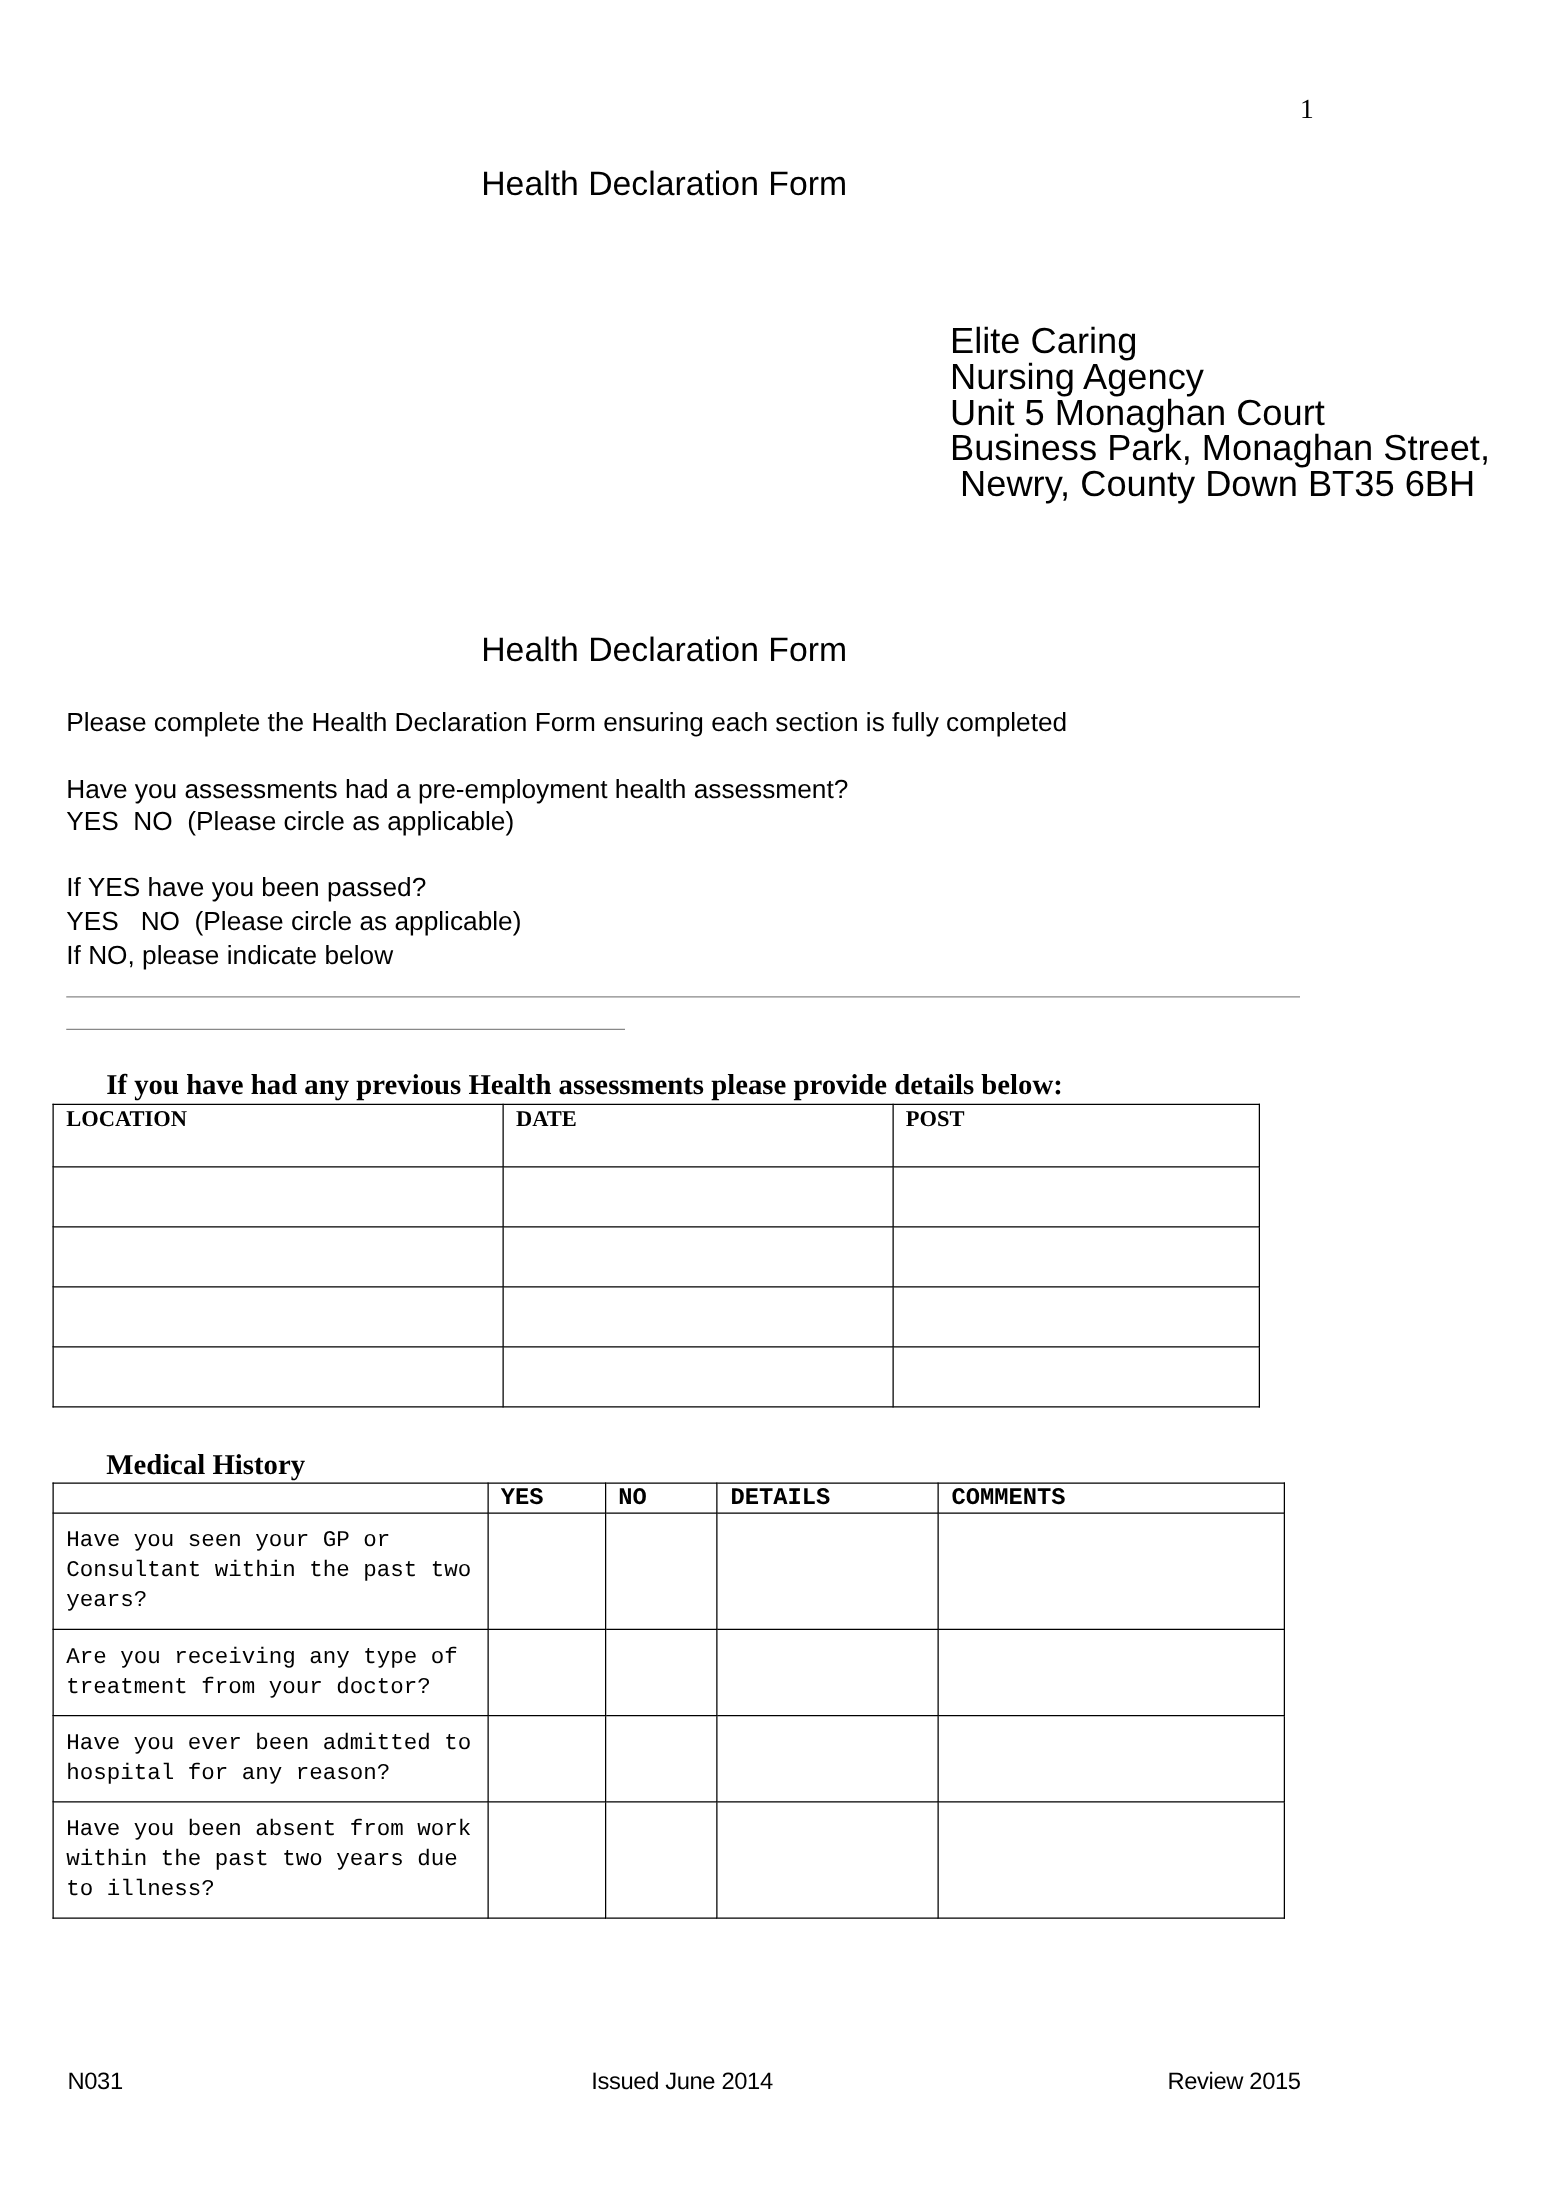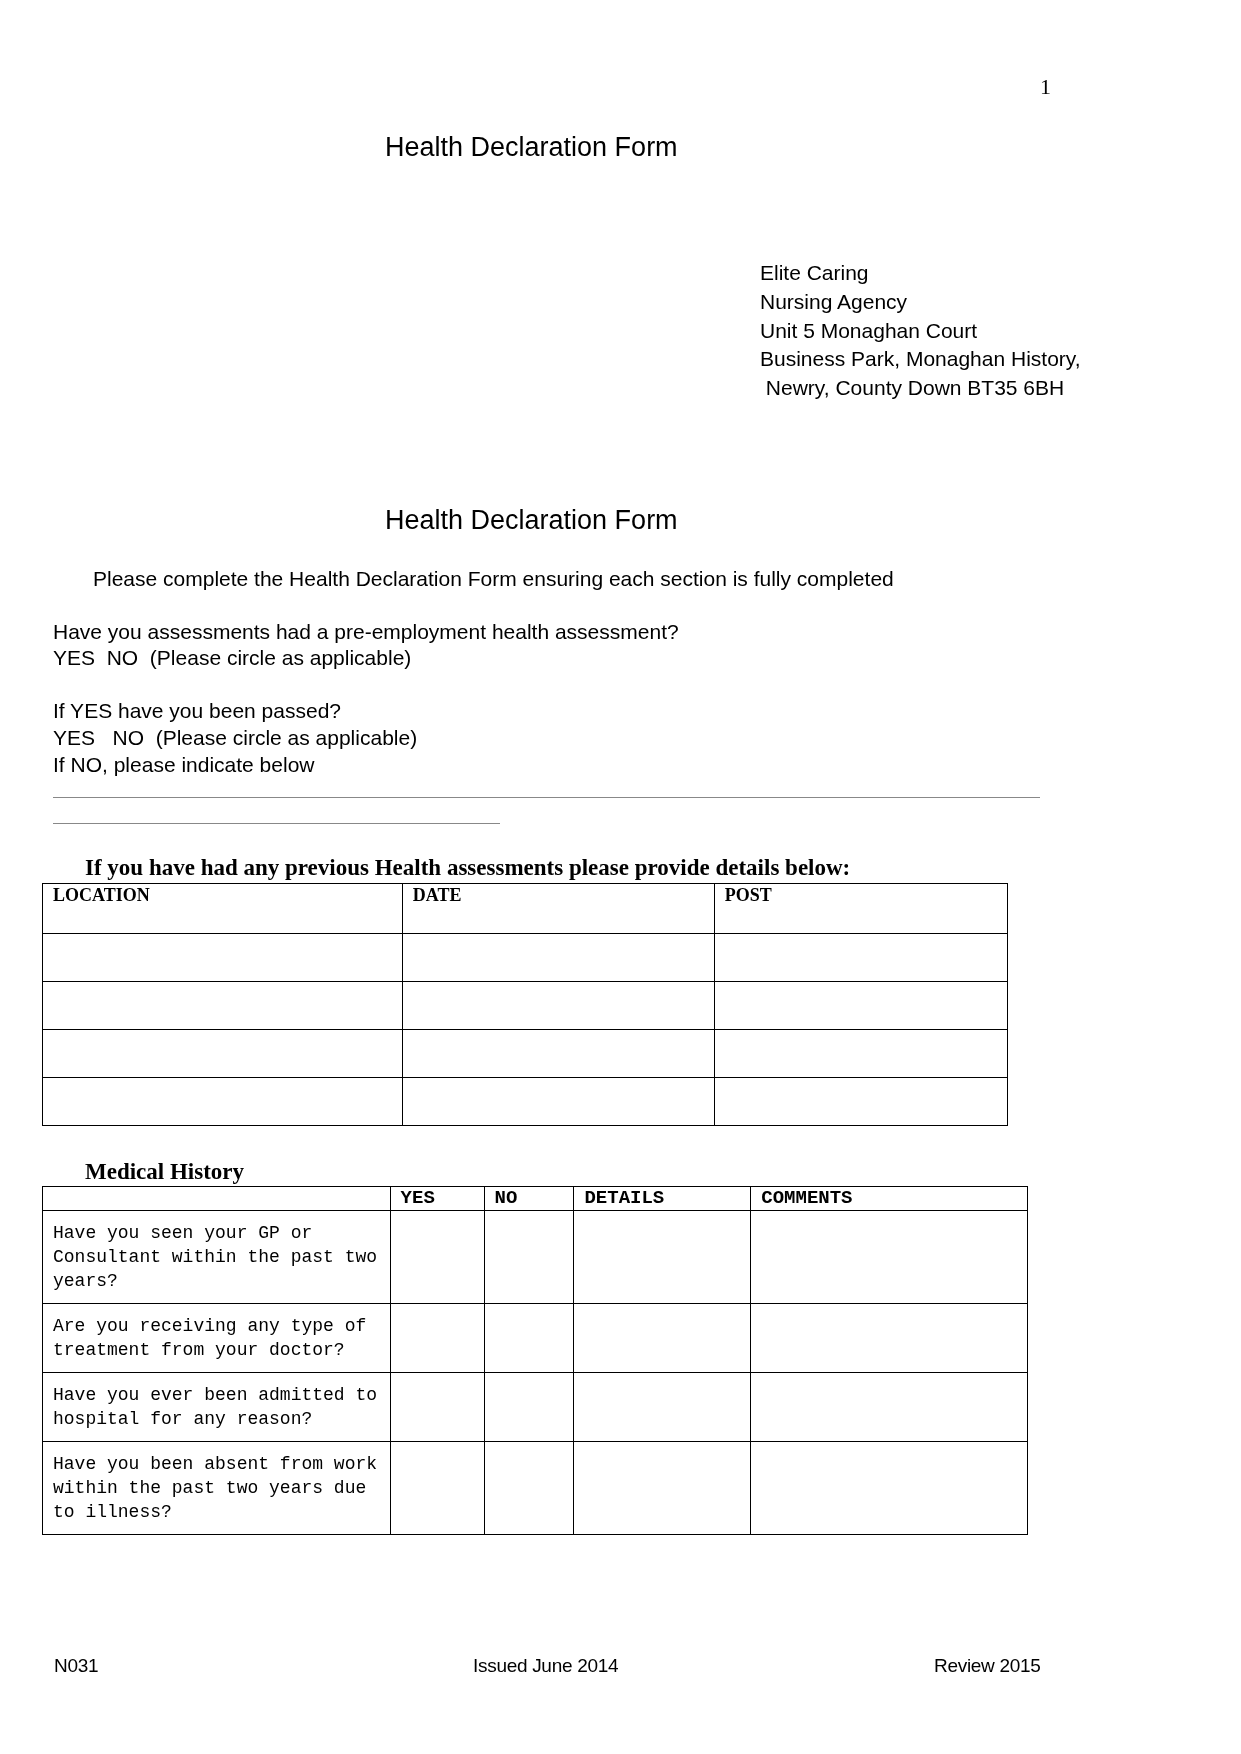--- a/index.html
+++ b/index.html
@@ -2,21 +2,21 @@
 <html><head>
 <meta charset="utf-8">
 <style>
   html, body { margin: 0; padding: 0; background: #ffffff; }
   body { width: 1241px; height: 1754px; position: relative; overflow: hidden; color: #000; }
   .abs { position: absolute; white-space: nowrap; }
   .sans { font-family: "Liberation Sans", sans-serif; }
   .serif { font-family: "Liberation Serif", serif; }
   .title { font-size: 27px; font-weight: normal; }
   .pagenum { font-size: 22px; }
-  .addr { font-size: 21px; line-height: 28.8px; }
+  .addr { font-size: 29px; line-height: 28.8px; }
   .body-text { font-size: 21px; }
   .uline { position: absolute; height: 0; border-top: 1.5px solid #888; }
   .heading-serif { font-size: 23px; font-weight: bold; margin-left: 32px; }
   table.grid { position: absolute; border-collapse: collapse; }
   table.grid td { border: 1.5px solid #000; padding: 0; vertical-align: top; }
   table.t1 td { height: 47px; }
   table.t1 .hdr { font-family: "Liberation Serif", serif; font-weight: bold; font-size: 18px; padding: 1px 10px; }
   table.t2 td { font-family: Liberation Mono, monospace; font-size: 18px; line-height: 24px; }
   table.t2 .hdr { font-weight: bold; font-size: 19px; padding: 0 10px; height: 23px; line-height: 23px; }
   table.t2 .q { padding: 10px 10px; }
@@ -26,27 +26,27 @@
 <body>
 
 <div class="abs serif pagenum" style="left:1040px; top:74px;">1</div>
 
 <div class="abs sans title" style="left:385px; top:132px;">Health Declaration Form</div>
 
 <div class="abs sans addr" style="left:760px; top:259px;">
   <div>Elite Caring</div>
   <div>Nursing Agency</div>
   <div>Unit 5 Monaghan Court</div>
-  <div>Business Park, Monaghan History,</div>
+  <div>Business Park, Monaghan Street,</div>
   <div style="white-space:pre;"> Newry, County Down BT35 6BH</div>
 </div>
 
 <div class="abs sans title" style="left:385px; top:505px;">Health Declaration Form</div>
 
-<div class="abs sans body-text" style="left:53px; top:567px;margin-left:40px;">Please complete the Health Declaration Form ensuring each section is fully completed</div>
+<div class="abs sans body-text" style="left:53px; top:567px;">Please complete the Health Declaration Form ensuring each section is fully completed</div>
 
 <div class="abs sans body-text" style="left:53px; top:620px;">Have you assessments had a pre-employment health assessment?</div>
 <div class="abs sans body-text" style="left:53px; top:646px; white-space:pre;">YES  NO  (Please circle as applicable)</div>
 
 <div class="abs sans body-text" style="left:53px; top:699px;">If YES have you been passed?</div>
 <div class="abs sans body-text" style="left:53px; top:726px; white-space:pre;">YES   NO  (Please circle as applicable)</div>
 <div class="abs sans body-text" style="left:53px; top:753px;text-align:center;">If NO, please indicate below</div>
 
 <div class="uline" style="left:53px; top:797px; width:987px;"></div>
 <div class="uline" style="left:53px; top:823px; width:447px;"></div>

